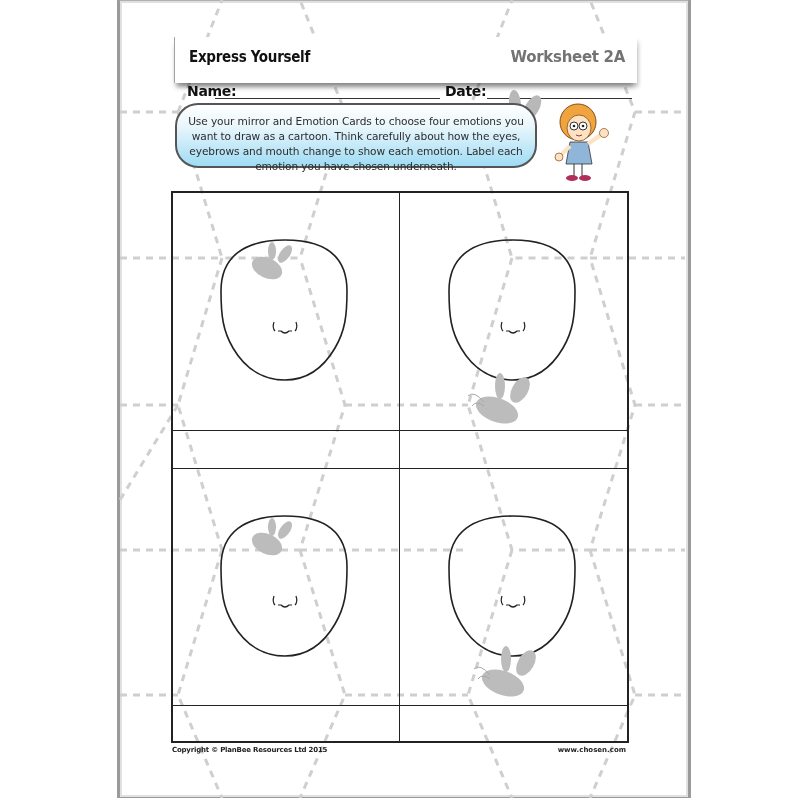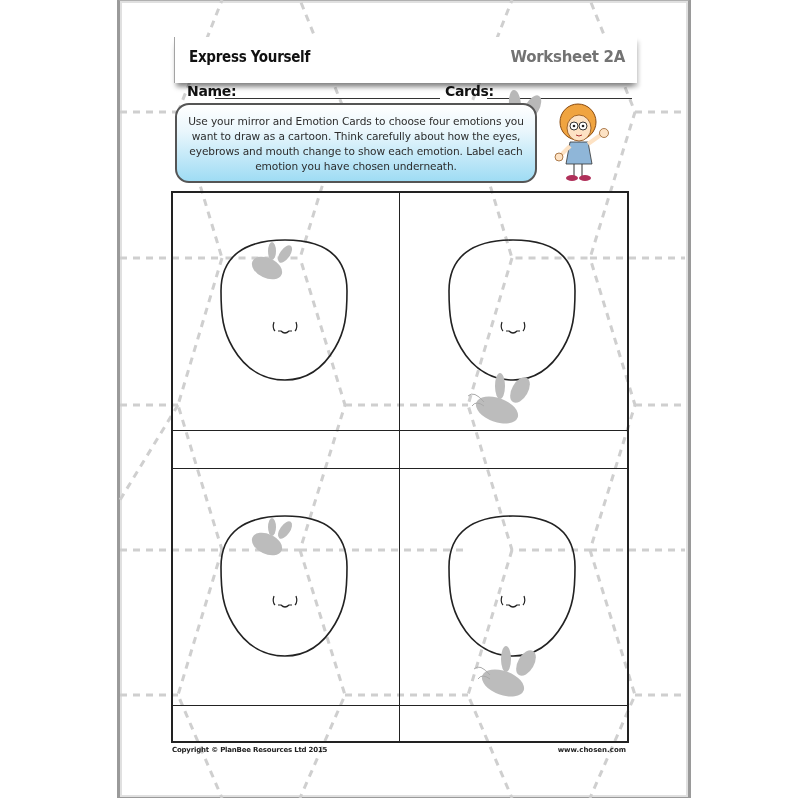--- a/index.html
+++ b/index.html
@@ -22,22 +22,22 @@
       font-weight:bold; font-size:15px; color:#111; letter-spacing:-0.3px;
     }
     .header-ws {
       position:absolute; right:12px; top:11px; font-family:"DejaVu Sans", sans-serif;
       font-weight:bold; font-size:15px; color:#737373; letter-spacing:-0.3px;
     }
     .nameline { position:absolute; left:171px; top:83px; width:460px; height:18px; }
     .nameline .lbl { position:absolute; top:0; font-weight:bold; font-size:14px; color:#111; letter-spacing:-0.3px; }
     .nameline .rule { position:absolute; top:15px; height:0; border-top:1.5px solid #333; }
     .instr {
-      position:absolute; left:175px; top:103px; width:362px; height:80px;
-      border:2px solid #555; border-radius:14px;
+      position:absolute; left:175px; top:103px; width:362px; height:65px;
+      border:2px solid #555; border-radius:23px;
       background:linear-gradient(#ffffff 0%, #e9f6fc 35%, #9fdcf4 100%);
       box-sizing:border-box;
     }
     .instr-text {
       position:absolute; left:6px; right:6px; top:9px; text-align:center;
       font-size:10.6px; line-height:15px; color:#2d2d2d; letter-spacing:-0.1px;
     }
     .grid {
       position:absolute; left:171px; top:191px; width:458px; height:552px;
       border:2px solid #222; box-sizing:border-box;
@@ -86,21 +86,21 @@
 </svg>
 
 <div class="header-box">
   <span class="header-title">Express Yourself</span>
   <span class="header-ws">Worksheet 2A</span>
 </div>
 
 <div class="nameline">
   <span class="lbl" style="left:0;margin-left:16px;">Name:</span>
   <span class="rule" style="left:44px; width:225px;"></span>
-  <span class="lbl" style="left:274px;">Cards:</span>
+  <span class="lbl" style="left:274px;">Date:</span>
   <span class="rule" style="left:316px; width:145px;"></span>
 </div>
 
 <svg style="position:absolute; left:470px; top:86px; width:80px; height:60px;" viewBox="0 0 80 60">
   <g fill="#b8b8b8">
     <ellipse cx="38" cy="40" rx="22" ry="13" transform="rotate(20 38 40)"></ellipse>
     <ellipse cx="45" cy="18" rx="6" ry="14" transform="rotate(-5 45 18)"></ellipse>
     <ellipse cx="62" cy="22" rx="7" ry="14" transform="rotate(30 62 22)"></ellipse>
   </g>
   <path d="M18 34 Q10 22 22 18" stroke="#aaa" fill="none" stroke-width="1.2"></path>

